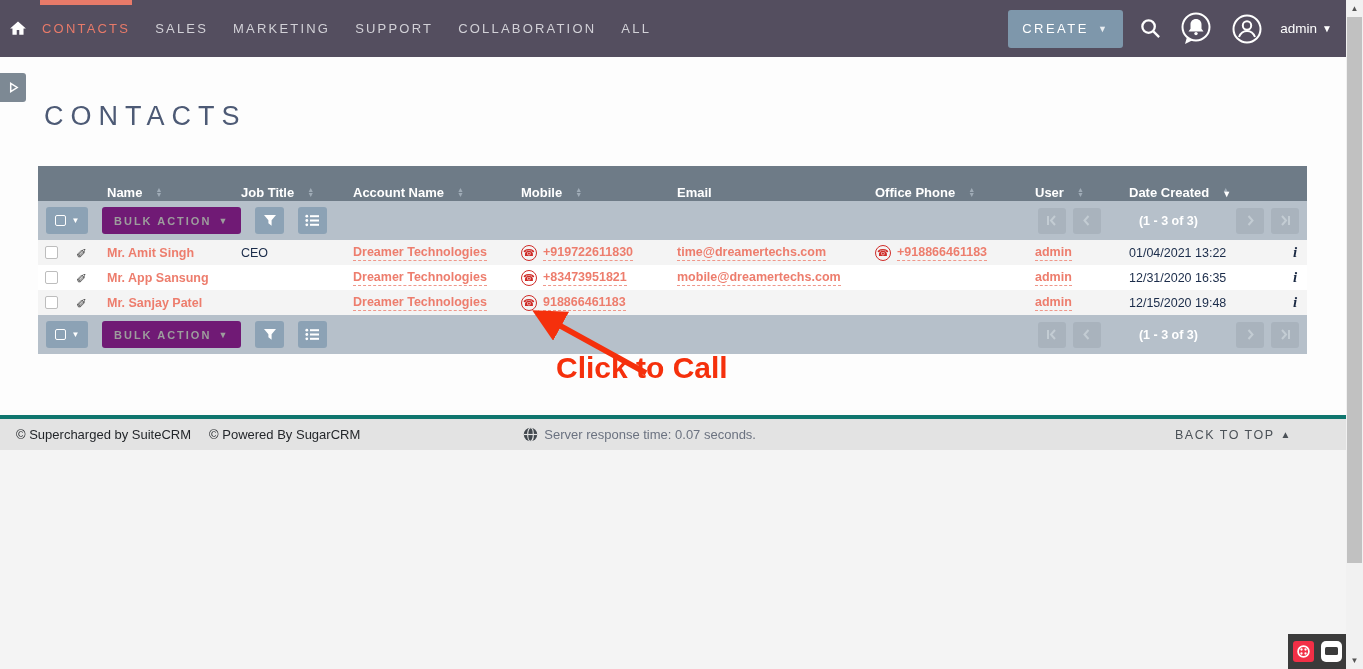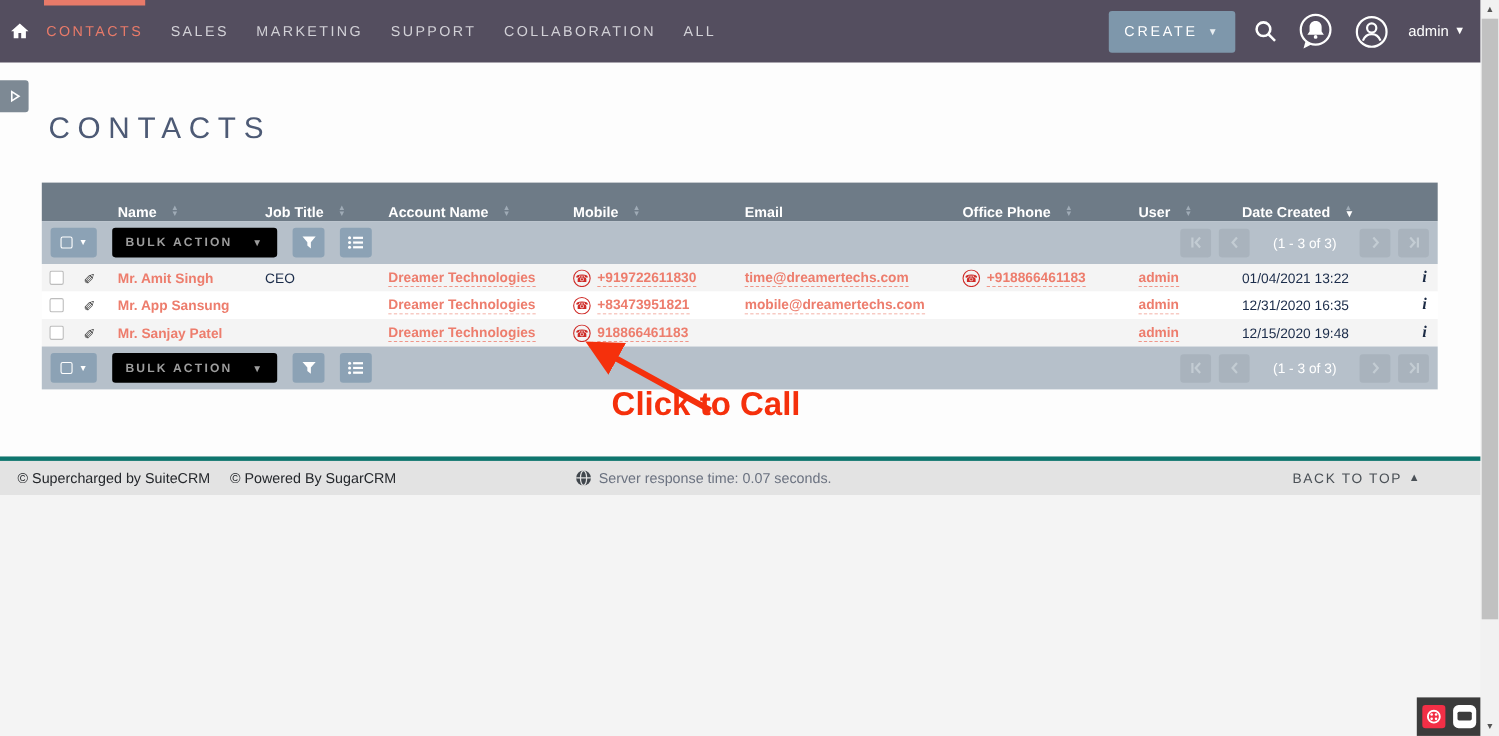--- a/index.html
+++ b/index.html
@@ -44,28 +44,28 @@
   .sort { display:flex; flex-direction:column; line-height:5.5px; }
   .sort i { font-style:normal; font-size:7px; color:#9fabb6; }
   .sort i.sorted { color:#fff; font-size:9px; }
 
   .toolbar { background:#b6c0ca; height:39px; display:flex; align-items:center; padding:0 8px; gap:14px; }
   .tb-btn { border:none; border-radius:3px; background:#8ca2b5; height:27px; display:flex;
             align-items:center; justify-content:center; cursor:pointer; }
   .cb-dd { width:42px; gap:6px; }
   .cb-glyph { width:11px; height:11px; border:1.5px solid #fff; border-radius:2px; display:inline-block; }
   .cb-dd .caret { color:#fff; font-size:8px; }
-  .bulk-btn { background:#000000; padding:0 12px; color:#9d9d9d; font-family:inherit; font-size:11px;
-              font-weight:700; letter-spacing:2px; gap:18px; }
+  .bulk-btn { background:#701a75; padding:0 12px; color:#9d9d9d; font-family:inherit; font-size:11px;
+              font-weight:700; letter-spacing:2px; gap:7px; }
   .bulk-btn .caret { font-size:9px; color:#9d9d9d; }
   .icon-btn { width:29px; }
   .pager { margin-left:auto; display:flex; align-items:center; gap:7px; }
   .pg-btn { width:28px; height:26px; border:none; border-radius:3px; background:#a9b3bd;
             display:flex; align-items:center; justify-content:center; cursor:default; }
-  .pg-label { color:#fff; font-size:12.5px; font-weight:400; margin:0 14px; }
+  .pg-label { color:#fff; font-size:12.5px; font-weight:700; margin:0 31px; }
 
   .row { height:25px; font-size:12.5px; }
   .row.odd { background:#f4f4f4; }
   .row.even { background:#ffffff; }
   .cell { display:flex; align-items:center; padding-left:7px; overflow:hidden; white-space:nowrap; }
   .rowcb { width:13px; height:13px; background:#fff; border:1px solid #bdbdbd; border-radius:2px;
            display:inline-block; cursor:pointer; }
   .pencil { font-size:13px; color:#2e2e2e; cursor:pointer; display:inline-block; transform:scaleY(-1); }
   a.link { color:#ed7d6d; font-weight:700; text-decoration:none; cursor:pointer; }
   a.dashed { border-bottom:1px dashed #f0978a; padding-bottom:1px; }

